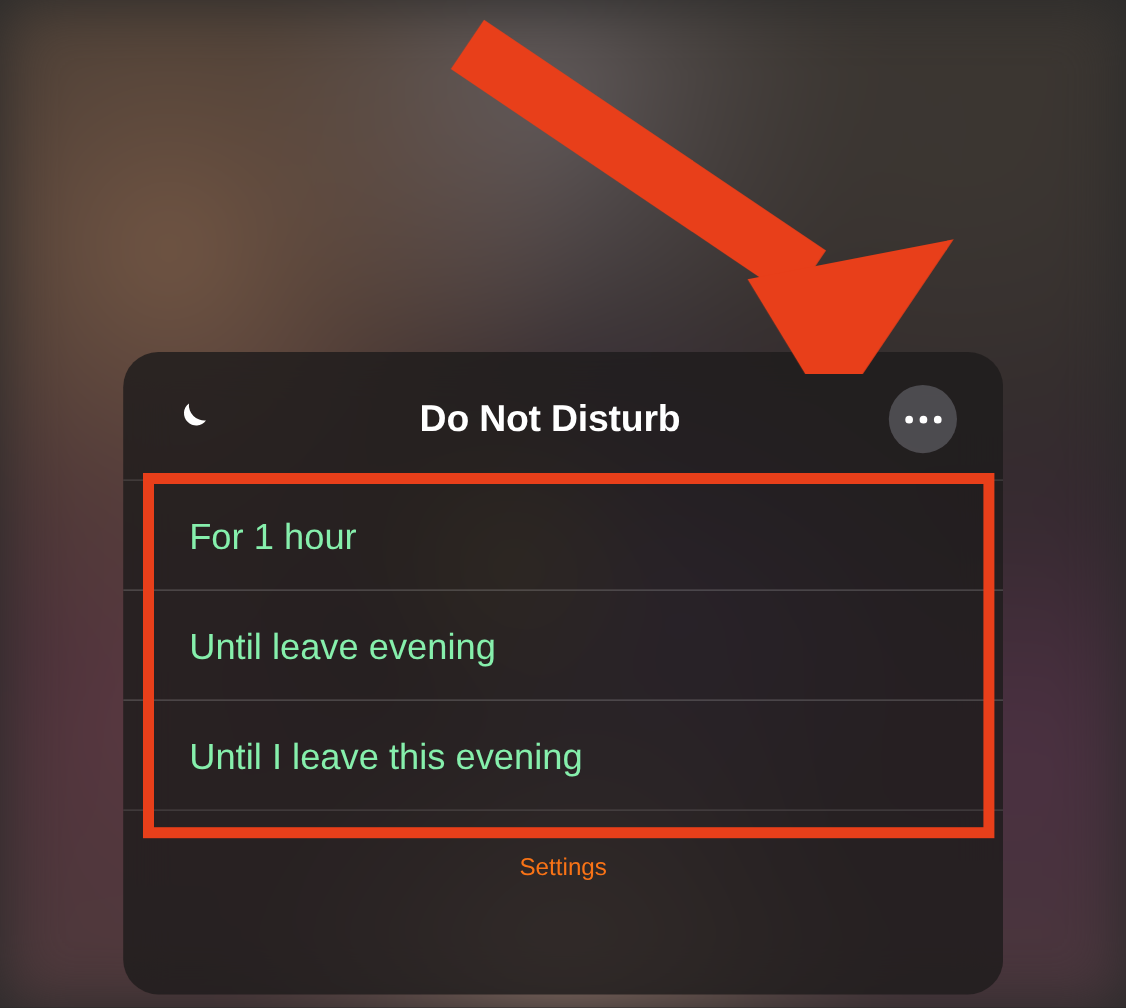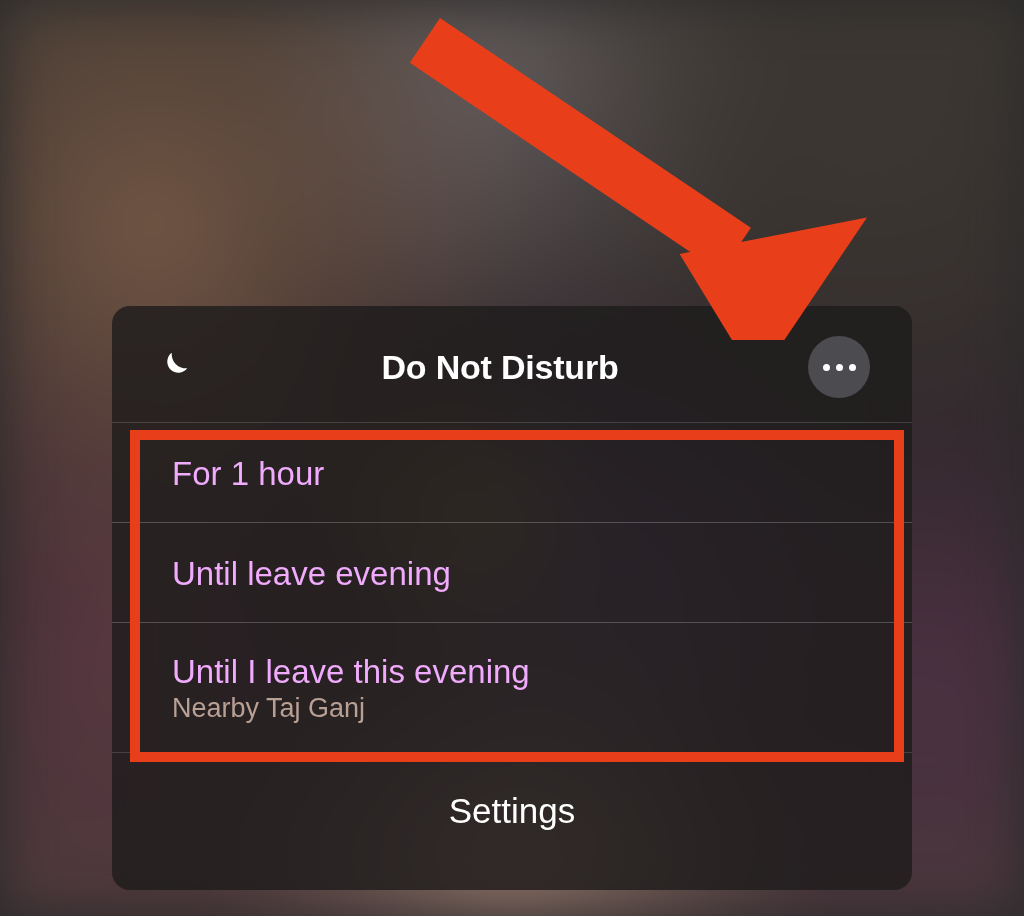--- a/index.html
+++ b/index.html
@@ -29,25 +29,25 @@
         radial-gradient(circle at 15% 70%, rgba(100, 60, 70, 0.8) 0%, transparent 35%),
         radial-gradient(circle at 90% 75%, rgba(80, 50, 70, 0.8) 0%, transparent 30%),
         radial-gradient(circle at 50% 95%, rgba(210, 170, 150, 0.5) 0%, transparent 30%),
         linear-gradient(to bottom, #3a3530 0%, #2a2028 50%, #4a3a3a 100%);
       filter: blur(28px);
     }
 
     .panel {
       position: absolute;
       left: 112px;
-      top: 306px;
+      top: 320px;
       width: 800px;
       height: 584px;
       background: rgba(30, 28, 28, 0.82);
-      border-radius: 18px;
+      border-radius: 32px;
       backdrop-filter: blur(20px);
       color: #fff;
       overflow: hidden;
     }
 
     .panel-header {
       display: flex;
       align-items: center;
       justify-content: space-between;
       padding: 34px 42px 28px 42px;
@@ -120,41 +120,41 @@
       justify-content: center;
     }
 
     .option-item:first-child {
       border-top: 1px solid rgba(255, 255, 255, 0.15);
     }
 
     .option-label {
       font-size: 33px;
       font-weight: 400;
-      color: #f0abfc;
+      color: #86efac;
       letter-spacing: 0;
     }
 
     .option-sub {
       font-size: 27px;
       color: #b8a095;
       margin-top: 2px;
     }
 
     .settings-row {
       border-top: 1px solid rgba(255, 255, 255, 0.15);
       text-align: center;
       padding: 38px 0 0 0;
       cursor: pointer;
     }
 
     .settings-label {
-      font-size: 35px;
+      font-size: 22px;
       font-weight: 400;
-      color: #ffffff;
+      color: #f97316;
     }
 
     .arrow-annotation {
       position: absolute;
       left: 398px;
       top: 0px;
       width: 500px;
       height: 340px;
       z-index: 20;
       pointer-events: none;
@@ -182,21 +182,20 @@
 
   <div class="options">
     <div class="option-item">
       <div class="option-label">For 1 hour</div>
     </div>
     <div class="option-item">
       <div class="option-label">Until leave evening</div>
     </div>
     <div class="option-item">
       <div class="option-label">Until I leave this evening</div>
-      <div class="option-sub">Nearby Taj Ganj</div>
     </div>
   </div>
 
   <div class="settings-row">
     <div class="settings-label">Settings</div>
   </div>
 </div>
 
 <div class="highlight-box"></div>
 

